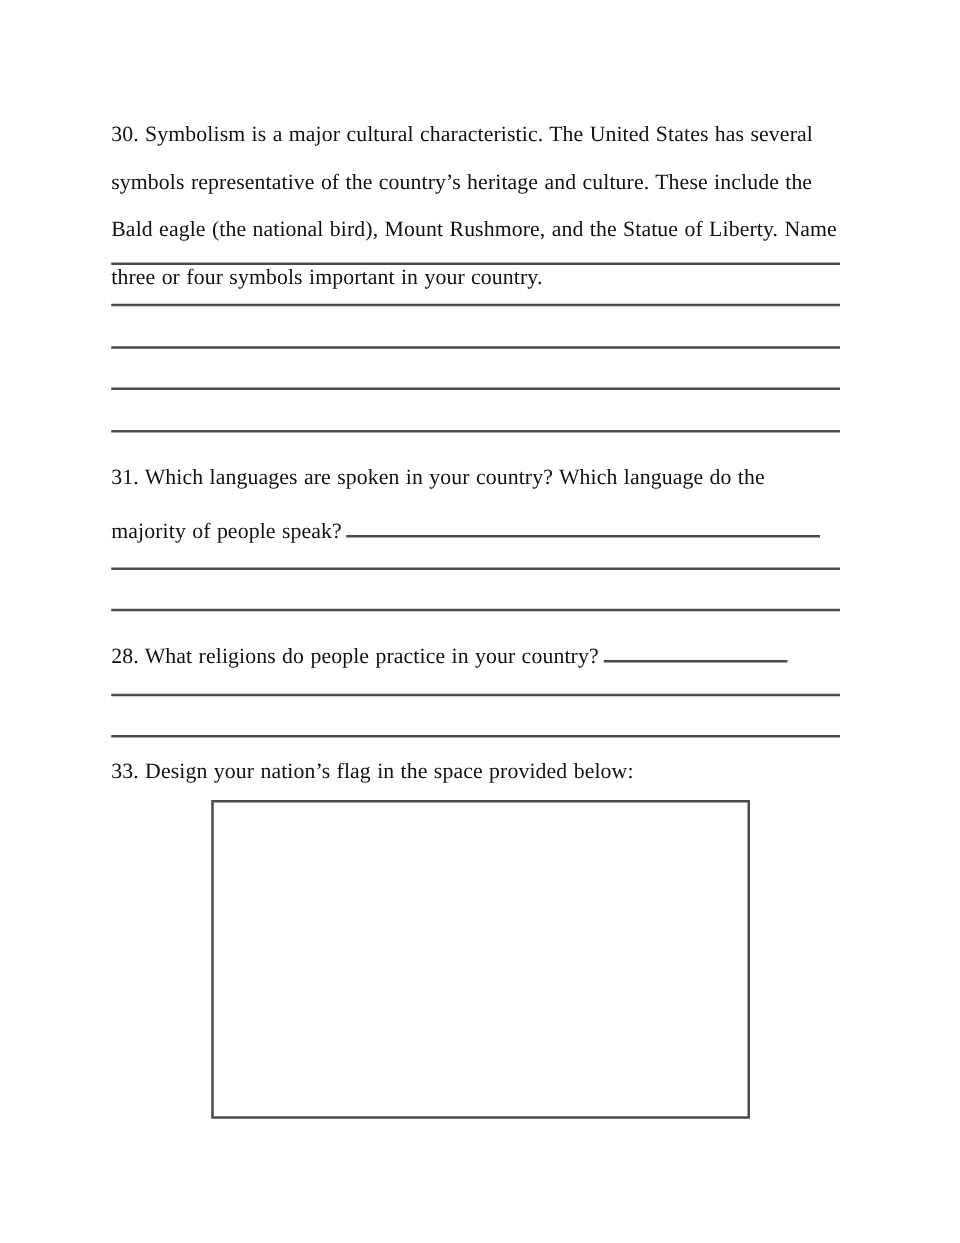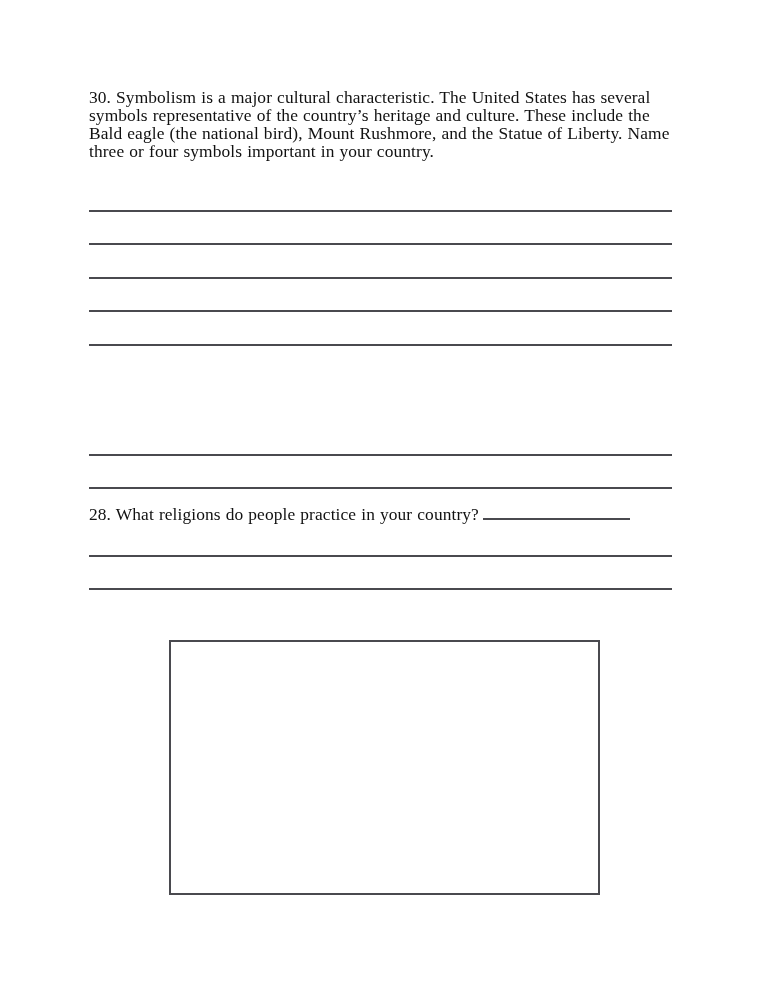--- a/index.html
+++ b/index.html
@@ -25,21 +25,21 @@
 
   
   .question {
     position: absolute;
     left: 89px;
     width: 585px;
   }
 
   .q-text {
     font-size: 17.4px;
-    line-height: 18px;
+    line-height: 38px;
     text-align: left;
     letter-spacing: 0.1px;
     word-spacing: 0.6px;
     margin: 0;
   }
 
   
   .rule {
     position: absolute;
     height: 0;
@@ -85,29 +85,38 @@
   <div class="question" id="q30">
     <p class="q-text">30. Symbolism is a major cultural characteristic.  The United States has several symbols representative of the country’s heritage and culture.  These include the Bald eagle (the national bird), Mount Rushmore, and the Statue of Liberty.  Name three or four symbols important in your country.</p>
   </div>
 
   <div class="rule" style="top:210px;"></div>
   <div class="rule" style="top:243px;"></div>
   <div class="rule" style="top:277px;"></div>
   <div class="rule" style="top:310px;"></div>
   <div class="rule" style="top:344px;"></div>
 
+  <div class="question" id="q31">
+    <p class="q-text">31. Which languages are spoken in your country?  Which language do the</p>
+    <p class="q-text q31-line2">
+      <span>majority of people speak?</span><span class="inline-rule" style="width:379px;"></span>
+    </p>
+  </div>
 
   <div class="rule" style="top:454px;"></div>
   <div class="rule" style="top:487px;"></div>
 
   <div class="question" id="q32">
     <p class="q-text">
       <span>28. What religions do people practice in your country?</span><span class="inline-rule" style="width:147px;"></span>
     </p>
   </div>
 
   <div class="rule" style="top:555px;"></div>
   <div class="rule" style="top:588px;"></div>
 
+  <div class="question" id="q33">
+    <p class="q-text">33. Design your nation’s flag in the space provided below:</p>
+  </div>
 
   <div class="flag-box"></div>
 
 </div>
 
 </body></html>

